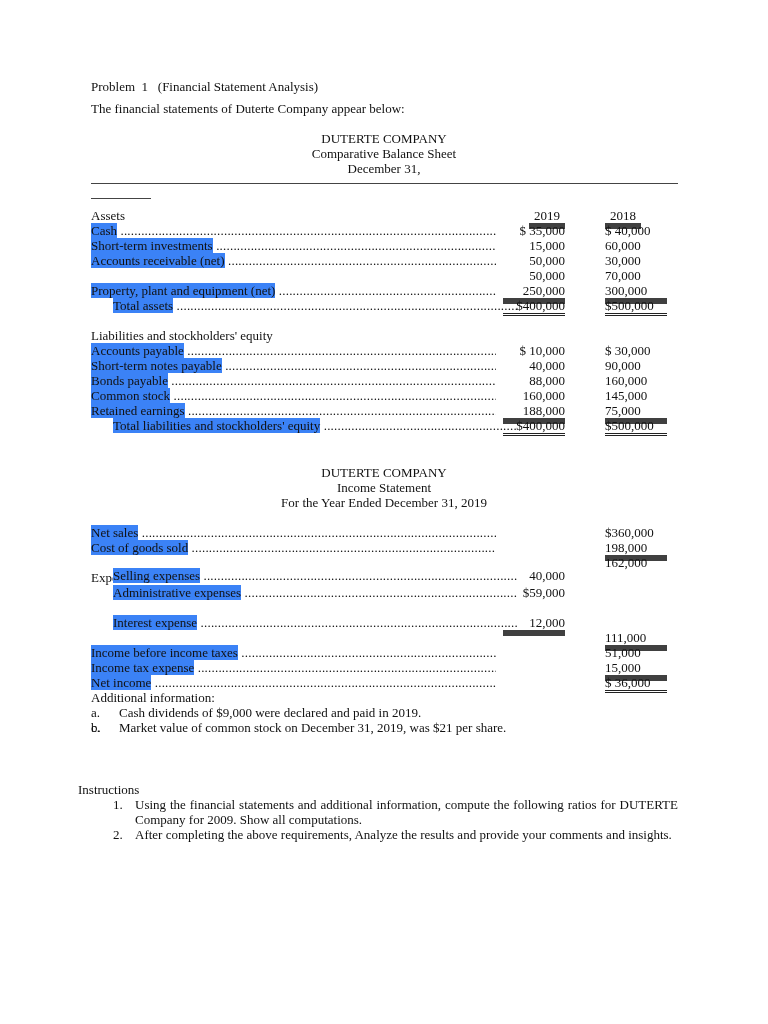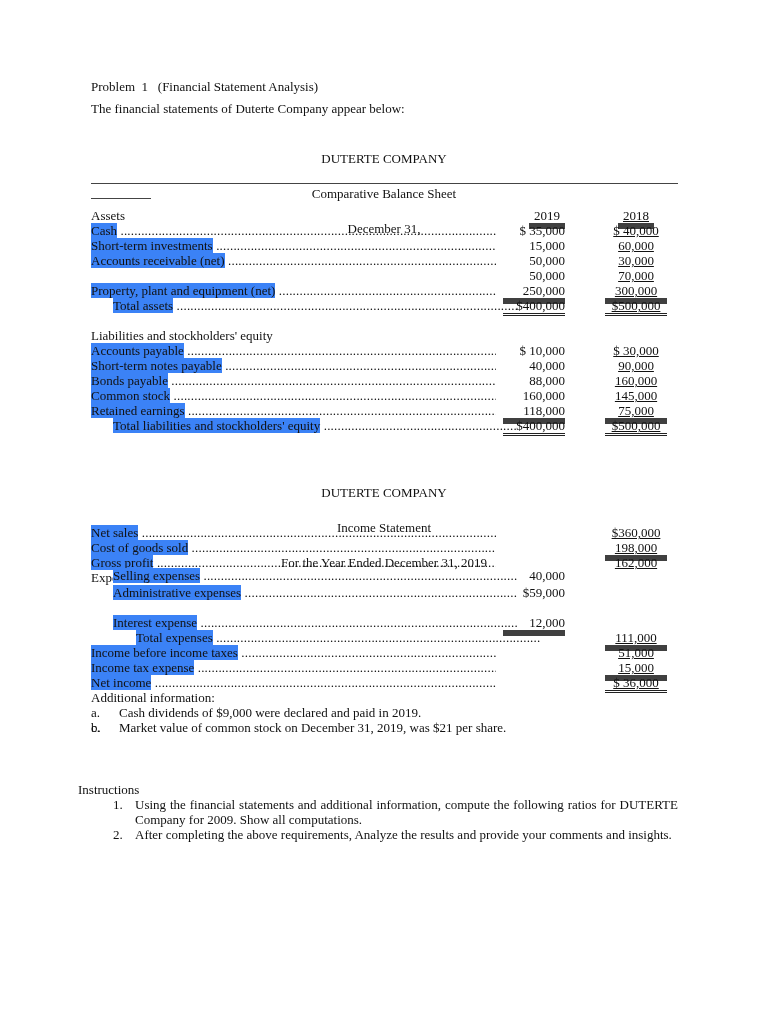--- a/index.html
+++ b/index.html
@@ -7,33 +7,33 @@
     width: 768px; height: 1024px; position: relative; overflow: hidden;
     font-family: "Liberation Serif", "DejaVu Serif", serif;
     color: #111111; font-size: 13px; line-height: 15px;
   }
   .abs { position: absolute; }
   .problem-title { left: 91px; top: 79px; }
   .intro { left: 91px; top: 101px; }
   .center-block { left: 91px; width: 586px; text-align: center; }
   .bs-head { top: 131px; }
   .is-head { top: 465px; }
-  .center-block div { height: 15px; margin-top: 20px; }
+  .center-block div { height: 15px; }
   .rule-full { left: 91px; top: 183px; width: 587px; border-top: 1px solid #444; }
   .rule-short { left: 91px; top: 198px; width: 60px; border-top: 1px solid #444; }
 
   .row { position: absolute; left: 91px; width: 587px; height: 15px; }
   .row .lbl { position: absolute; left: 0; top: 0; white-space: nowrap; overflow: hidden; width: 405px; }
   .row .lbl.dots::after {
     content: " ..........................................................................................................................................................";
     letter-spacing: 0.2px;
   }
   .row .lbl span { background: #3b82f6; }
   .row .c1 { position: absolute; right: 113px; top: 0; width: 62px; text-align: right; }
-  .row .c2 { position: absolute; right: 11px; top: 0; width: 62px; text-align: center; text-decoration: underline; }
+  .row .c2 { position: absolute; right: 11px; top: 0; width: 62px; text-align: left; }
   .ul { }
   .u1 { border-bottom: 6px solid #404040; }
   .u2 { border-bottom: 3px double #222; }
   .ind1 { padding-left: 22px; }
   .ind2 { padding-left: 45px; }
 
   .list { position: absolute; left: 91px; width: 587px; }
   .list .item { position: relative; padding-left: 28px; text-align: justify; }
   .list .item .mk { position: absolute; left: 0; top: 0; }
   .instr-title { left: 78px; top: 782px; font-weight: normal; }
@@ -108,21 +108,21 @@
   <div class="c1">88,000</div>
   <div class="c2">160,000</div>
 </div>
 <div class="row" style="top:388px">
   <div class="lbl dots"><span>Common stock</span></div>
   <div class="c1">160,000</div>
   <div class="c2">145,000</div>
 </div>
 <div class="row" style="top:403px">
   <div class="lbl dots"><span>Retained earnings</span></div>
-  <div class="c1 u1">118,000</div>
+  <div class="c1 u1">188,000</div>
   <div class="c2 u1">75,000</div>
 </div>
 <div class="row" style="top:418px">
   <div class="lbl dots ind1"><span>Total liabilities and stockholders' equity</span></div>
   <div class="c1 u2">$400,000</div>
   <div class="c2 u2">$500,000</div>
 </div>
 
 <div class="abs center-block is-head">
   <div>DUTERTE COMPANY</div>
@@ -132,40 +132,38 @@
 
 <div class="row" style="top:525px">
   <div class="lbl dots"><span>Net sales</span></div>
   <div class="c2">$360,000</div>
 </div>
 <div class="row" style="top:540px">
   <div class="lbl dots"><span>Cost of goods sold</span></div>
   <div class="c2 u1">198,000</div>
 </div>
 <div class="row" style="top:555px">
-  <div class="lbl dots"><span>Gross profit</span></div>
   <div class="c2">162,000</div>
 </div>
 <div class="row" style="top:570px">
   <div class="lbl">Expenses</div>
 </div>
 <div class="row" style="top:585px">
   <div class="lbl dots ind1"><span>Administrative expenses</span></div>
   <div class="c1">$59,000</div>
 </div>
 <div class="row" style="top:568px">
   <div class="lbl dots ind1"><span>Selling expenses</span></div>
   <div class="c1">40,000</div>
 </div>
 <div class="row" style="top:615px">
   <div class="lbl dots ind1"><span>Interest expense</span></div>
   <div class="c1 u1">12,000</div>
 </div>
 <div class="row" style="top:630px">
-  <div class="lbl dots ind2"><span>Total expenses</span></div>
   <div class="c2 u1">111,000</div>
 </div>
 <div class="row" style="top:645px">
   <div class="lbl dots"><span>Income before income taxes</span></div>
   <div class="c2">51,000</div>
 </div>
 <div class="row" style="top:660px">
   <div class="lbl dots"><span>Income tax expense</span></div>
   <div class="c2 u1">15,000</div>
 </div>

